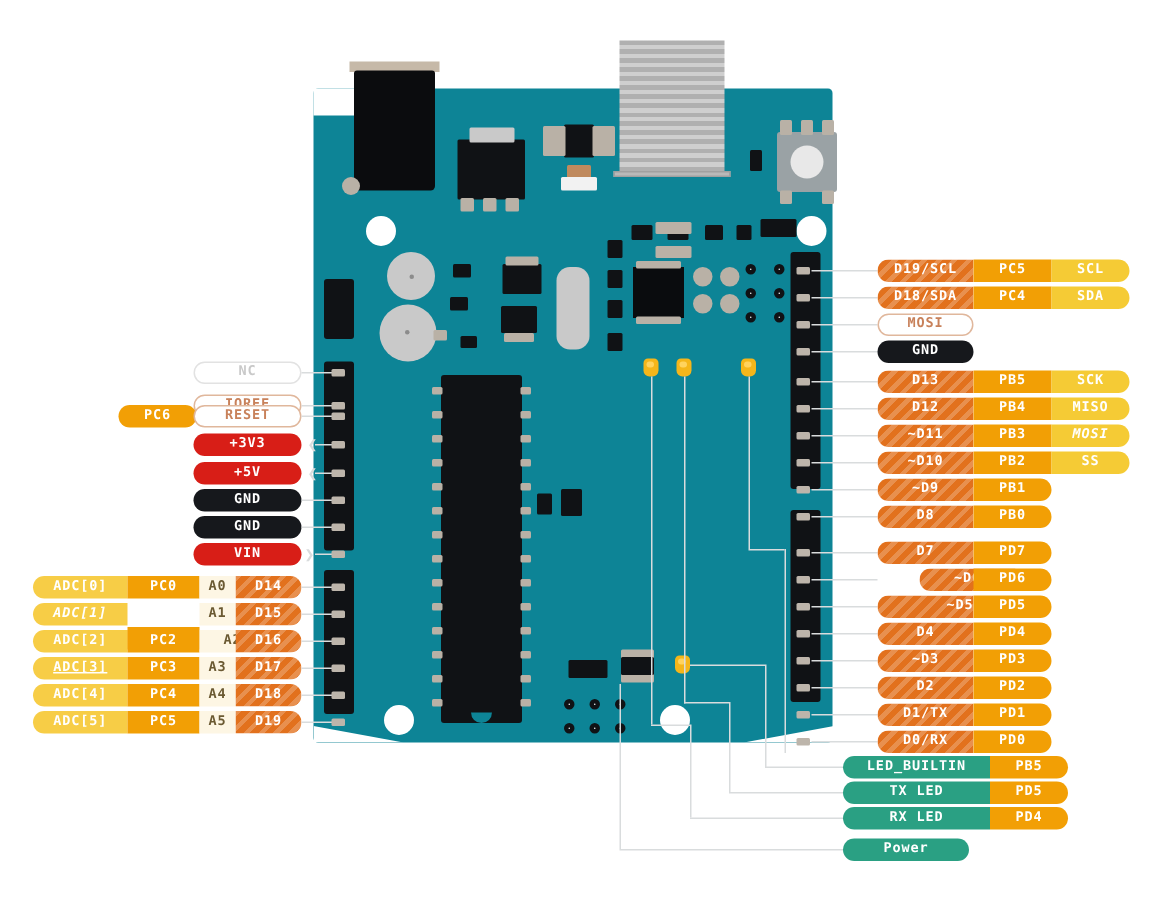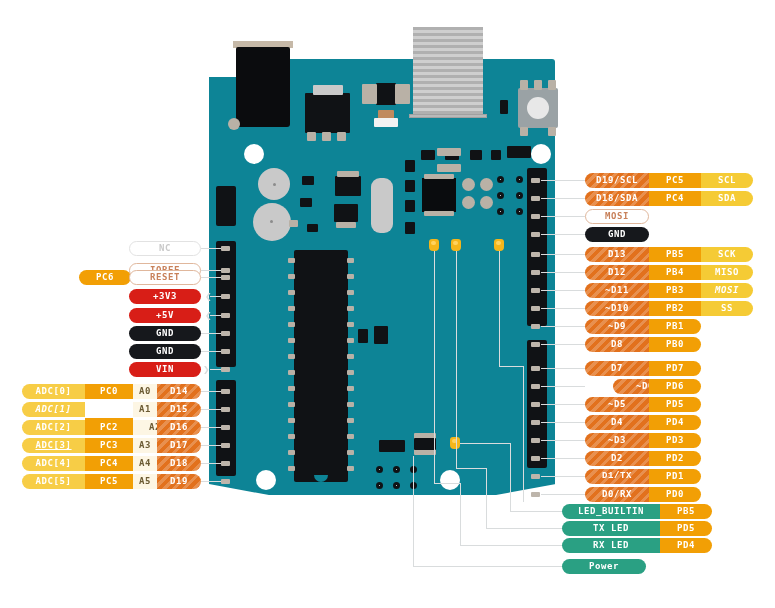--- a/index.html
+++ b/index.html
@@ -400,21 +400,21 @@
     </div>
     <div>
       <div class="pinpad" style="left:531px;top:384px;"></div>
       <div class="wire h" style="left:541px;top:386px;width:44px;"></div>
       <div class="lbl c-digital cap-l" style="left:613px;top:379px;width:64px;">~D6</div>
       <div class="lbl c-port cap-r" style="left:649px;top:379px;width:52px;">PD6</div>
     </div>
     <div>
       <div class="pinpad" style="left:531px;top:402px;"></div>
       <div class="wire h" style="left:541px;top:404px;width:44px;"></div>
-      <div class="lbl c-digital cap-l" style="left:585px;top:397px;width:64px;">~D5</div>
+      <div class="lbl c-digital cap-l" style="left:585px;top:397px;width:64px;text-align:right;">~D5</div>
       <div class="lbl c-port cap-r" style="left:649px;top:397px;width:52px;">PD5</div>
     </div>
     <div>
       <div class="pinpad" style="left:531px;top:420px;"></div>
       <div class="wire h" style="left:541px;top:422px;width:44px;"></div>
       <div class="lbl c-digital cap-l" style="left:585px;top:415px;width:64px;">D4</div>
       <div class="lbl c-port cap-r" style="left:649px;top:415px;width:52px;">PD4</div>
     </div>
     <div>
       <div class="pinpad" style="left:531px;top:438px;"></div>
@@ -424,21 +424,21 @@
     </div>
     <div>
       <div class="pinpad" style="left:531px;top:456px;"></div>
       <div class="wire h" style="left:541px;top:458px;width:44px;"></div>
       <div class="lbl c-digital cap-l" style="left:585px;top:451px;width:64px;">D2</div>
       <div class="lbl c-port cap-r" style="left:649px;top:451px;width:52px;">PD2</div>
     </div>
     <div>
       <div class="pinpad" style="left:531px;top:474px;"></div>
       <div class="wire h" style="left:541px;top:476px;width:44px;"></div>
-      <div class="lbl c-digital cap-l" style="left:585px;top:469px;width:64px;font-family:Liberation Mono, monospace;">D1/TX</div>
+      <div class="lbl c-digital cap-l" style="left:585px;top:469px;width:64px;">D1/TX</div>
       <div class="lbl c-port cap-r" style="left:649px;top:469px;width:52px;">PD1</div>
     </div>
     <div>
       <div class="pinpad" style="left:531px;top:492px;"></div>
       <div class="wire h" style="left:541px;top:494px;width:44px;"></div>
       <div class="lbl c-digital cap-l" style="left:585px;top:487px;width:64px;">D0/RX</div>
       <div class="lbl c-port cap-r" style="left:649px;top:487px;width:52px;">PD0</div>
     </div>
   </div>
 

